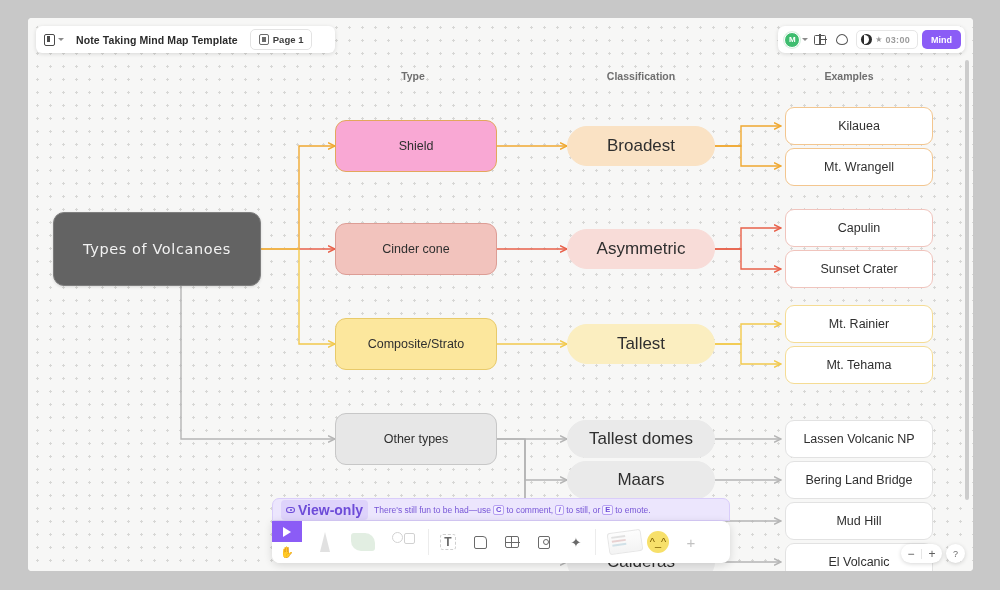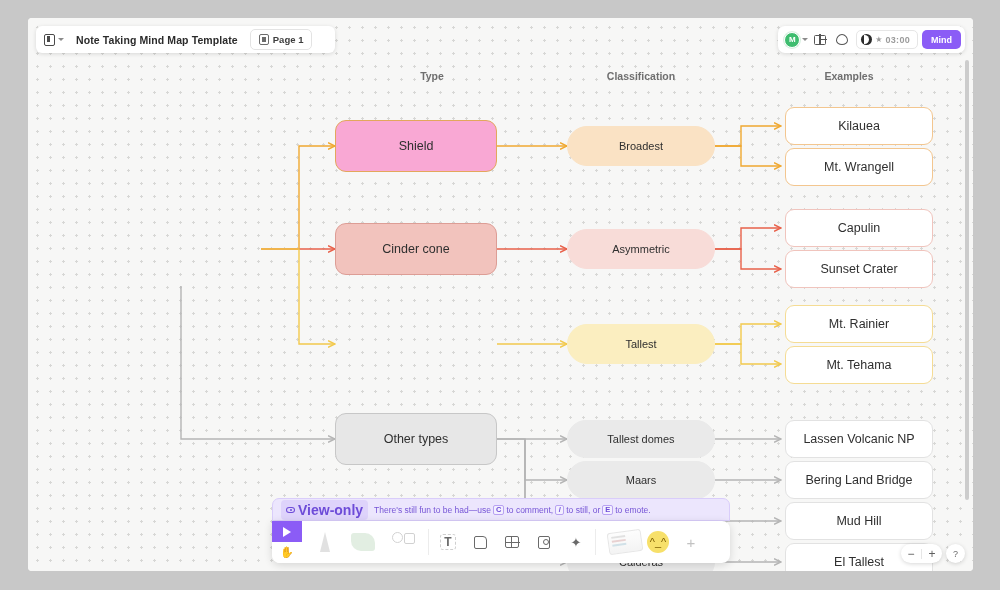--- a/index.html
+++ b/index.html
@@ -143,21 +143,21 @@
     background:#636363;
     border:1.5px solid #7e7e7e;
     border-radius:11px;
     color:#f2f2f2;
     font-family:"DejaVu Sans", sans-serif;
     font-size:14.5px;
     letter-spacing:.6px;
     box-shadow: 0 1px 3px rgba(0,0,0,.12);
   }
   .node.lvl1 { border-radius:11px; border-width:1.5px; border-style:solid; font-size:12.5px; }
-  .node.lvl2 { border-radius:22px; border-width:1.5px; border-style:solid; font-size:11px; }
+  .node.lvl2 { border-radius:22px; border-width:1.5px; border-style:solid; font-size:17px; }
   .node.lvl3 { border-radius:9px; border-width:1.5px; border-style:solid; background:#fff; font-size:12.5px; }
 
   
   #links { position:absolute; inset:0; z-index:4; pointer-events:none; }
 
   
   .viewonly-banner {
     position:absolute;
     left: 244px; top: 480px;
     width: 458px; height: 23px;
@@ -335,50 +335,52 @@
     <path d="M469,421 L497,421 L497,462 L539,462" fill="none" stroke="#b5b5b5" stroke-width="1.4" marker-end="url(#ah-g)"></path>
     <path d="M497,421 L497,503 L539,503" fill="none" stroke="#b5b5b5" stroke-width="1.4" marker-end="url(#ah-g)"></path>
     <path d="M497,421 L497,544 L539,544" fill="none" stroke="#b5b5b5" stroke-width="1.4" marker-end="url(#ah-g)"></path>
 
     <path d="M687,421 L753,421" fill="none" stroke="#b5b5b5" stroke-width="1.4" marker-end="url(#ah-g)"></path>
     <path d="M687,462 L753,462" fill="none" stroke="#b5b5b5" stroke-width="1.4" marker-end="url(#ah-g)"></path>
     <path d="M687,503 L753,503" fill="none" stroke="#b5b5b5" stroke-width="1.4" marker-end="url(#ah-g)"></path>
     <path d="M687,544 L753,544" fill="none" stroke="#b5b5b5" stroke-width="1.4" marker-end="url(#ah-g)"></path>
   </svg>
 
-  <div class="col-head" style="left:404px;top:52px;">Type</div>
+  <div class="col-head" style="left:385px;top:52px;">Type</div>
   <div class="col-head" style="left:613px;top:52px;">Classification</div>
   <div class="col-head" style="left:821px;top:52px;">Examples</div>
 
+  <div class="node center" style="left:25px;top:194px;width:208px;height:74px;">Types of Volcanoes</div>
 
   <div class="node lvl1" style="left:307px;top:102px;width:162px;height:52px;background:#f9a8d4;border-color:#e3a75c;">Shield</div>
   <div class="node lvl2" style="left:539px;top:108px;width:148px;height:40px;background:#fae2c4;border-color:#fae2c4;">Broadest</div>
   <div class="node lvl3" style="left:757px;top:89px;width:148px;height:38px;border-color:#f3c68f;">Kilauea</div>
   <div class="node lvl3" style="left:757px;top:130px;width:148px;height:38px;border-color:#f3c68f;">Mt. Wrangell</div>
 
   <div class="node lvl1" style="left:307px;top:205px;width:162px;height:52px;background:#f2c3bd;border-color:#dd9d95;">Cinder cone</div>
   <div class="node lvl2" style="left:539px;top:211px;width:148px;height:40px;background:#f8dcd8;border-color:#f8dcd8;">Asymmetric</div>
   <div class="node lvl3" style="left:757px;top:191px;width:148px;height:38px;border-color:#f0c4bd;">Capulin</div>
   <div class="node lvl3" style="left:757px;top:232px;width:148px;height:38px;border-color:#f0c4bd;">Sunset Crater</div>
 
+  <div class="node lvl1" style="left:307px;top:300px;width:162px;height:52px;background:#fce79d;border-color:#e8ca6a;">Composite/Strato</div>
   <div class="node lvl2" style="left:539px;top:306px;width:148px;height:40px;background:#fbeec0;border-color:#fbeec0;">Tallest</div>
   <div class="node lvl3" style="left:757px;top:287px;width:148px;height:38px;border-color:#f5dc94;">Mt. Rainier</div>
   <div class="node lvl3" style="left:757px;top:328px;width:148px;height:38px;border-color:#f5dc94;">Mt. Tehama</div>
 
   <div class="node lvl1" style="left:307px;top:395px;width:162px;height:52px;background:#e7e7e7;border-color:#c7c7c7;">Other types</div>
 
   <div class="node lvl2" style="left:539px;top:402px;width:148px;height:38px;background:#eaeaea;border-color:#eaeaea;">Tallest domes</div>
   <div class="node lvl2" style="left:539px;top:443px;width:148px;height:38px;background:#eaeaea;border-color:#eaeaea;">Maars</div>
   <div class="node lvl2" style="left:539px;top:484px;width:148px;height:38px;background:#eaeaea;border-color:#eaeaea;">Lava plateaus</div>
   <div class="node lvl2" style="left:539px;top:525px;width:148px;height:38px;background:#eaeaea;border-color:#eaeaea;">Calderas</div>
 
   <div class="node lvl3" style="left:757px;top:402px;width:148px;height:38px;border-color:#e2e2e2;">Lassen Volcanic NP</div>
   <div class="node lvl3" style="left:757px;top:443px;width:148px;height:38px;border-color:#e2e2e2;">Bering Land Bridge</div>
   <div class="node lvl3" style="left:757px;top:484px;width:148px;height:38px;border-color:#e2e2e2;">Mud Hill</div>
-  <div class="node lvl3" style="left:757px;top:525px;width:148px;height:38px;border-color:#e2e2e2;">El Tallest</div>
+  <div class="node lvl3" style="left:757px;top:525px;width:148px;height:38px;border-color:#e2e2e2;">El Volcanic</div>
 
   <div class="vscroll"></div>
 
   <div class="topbar-left">
     <div class="logo-wrap">
       <div class="mm-logo"></div>
       <div class="caret-sm"></div>
     </div>
     <div class="doc-title">Note Taking Mind Map Template</div>
     <div class="page-chip">

